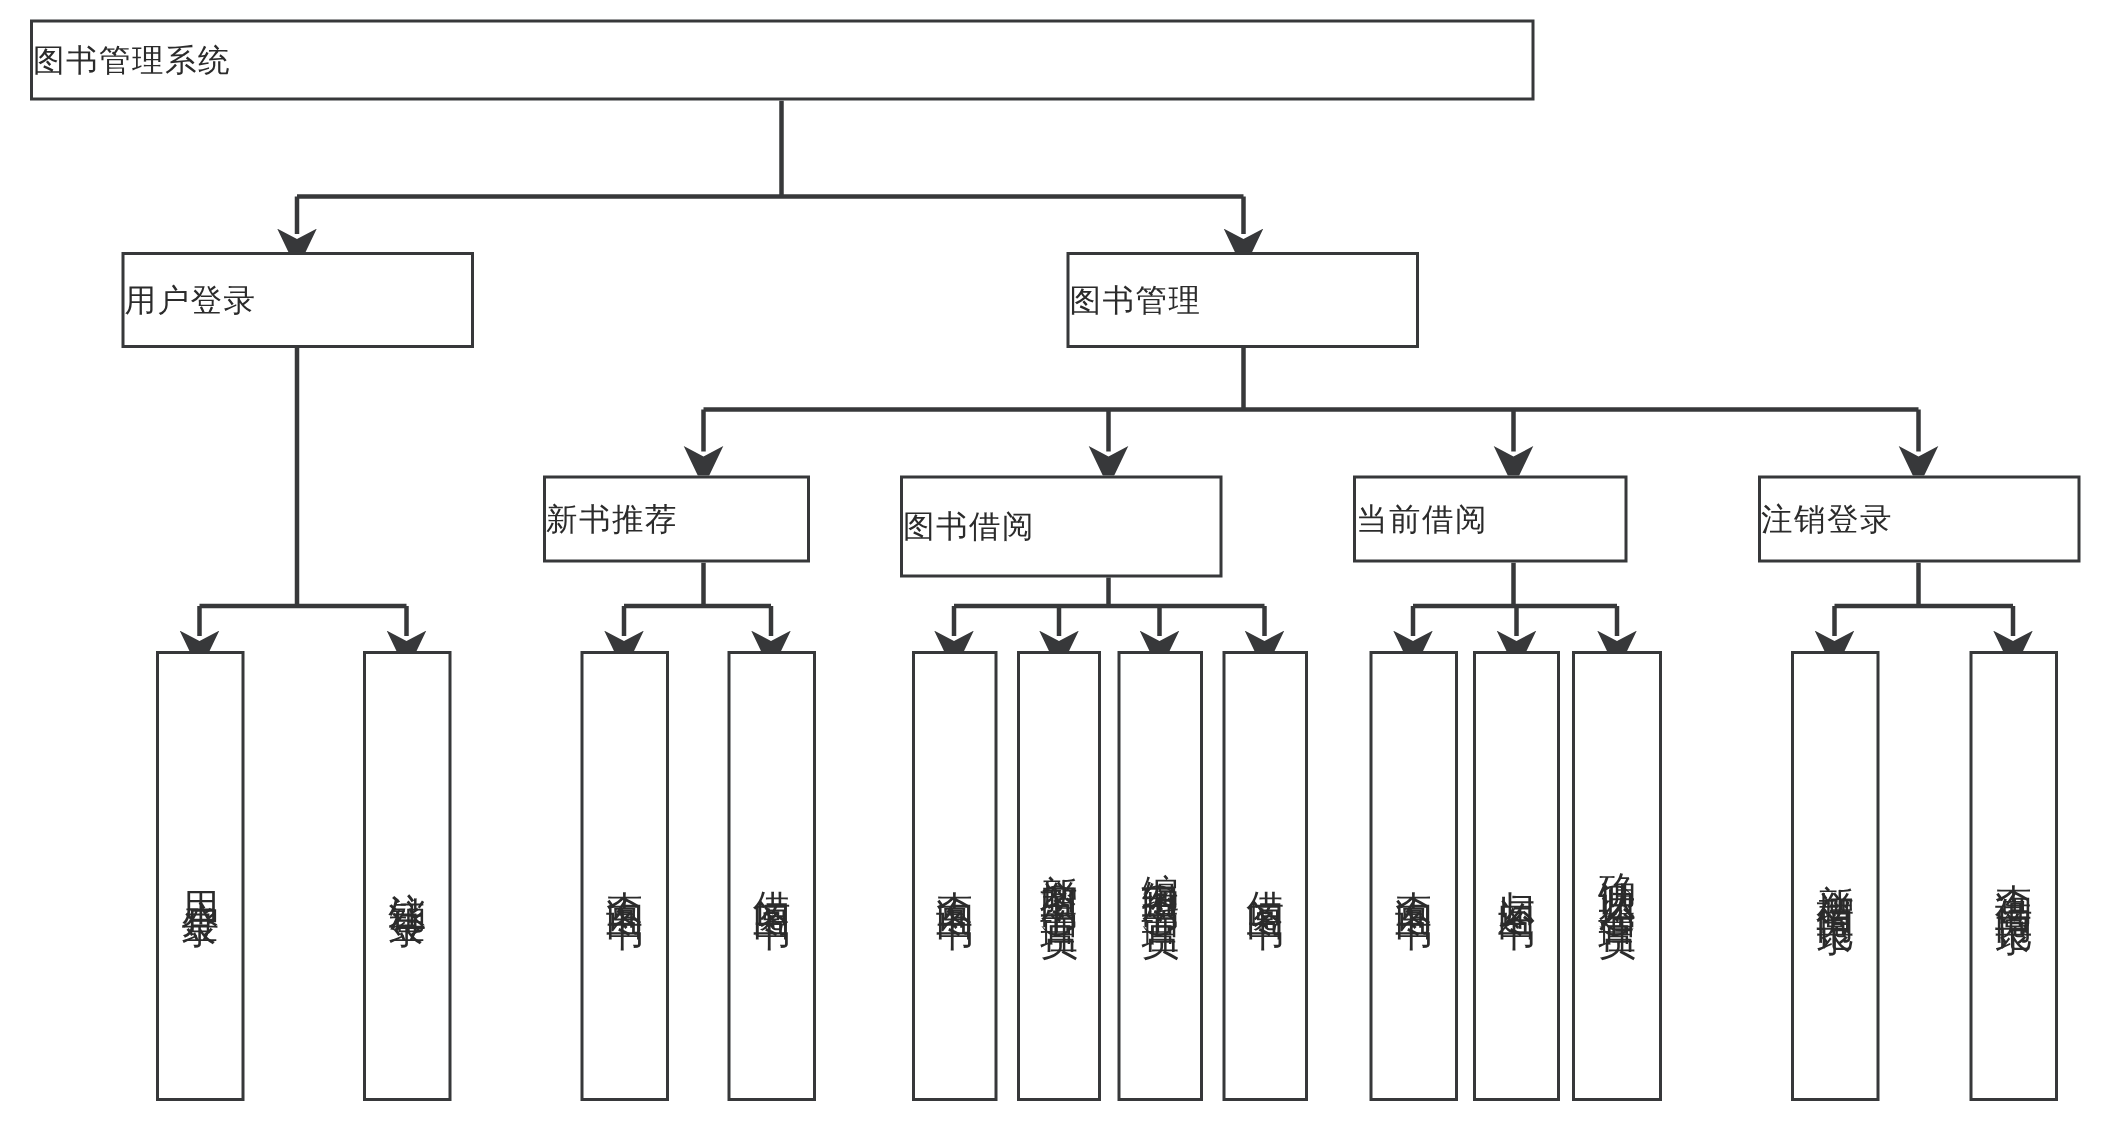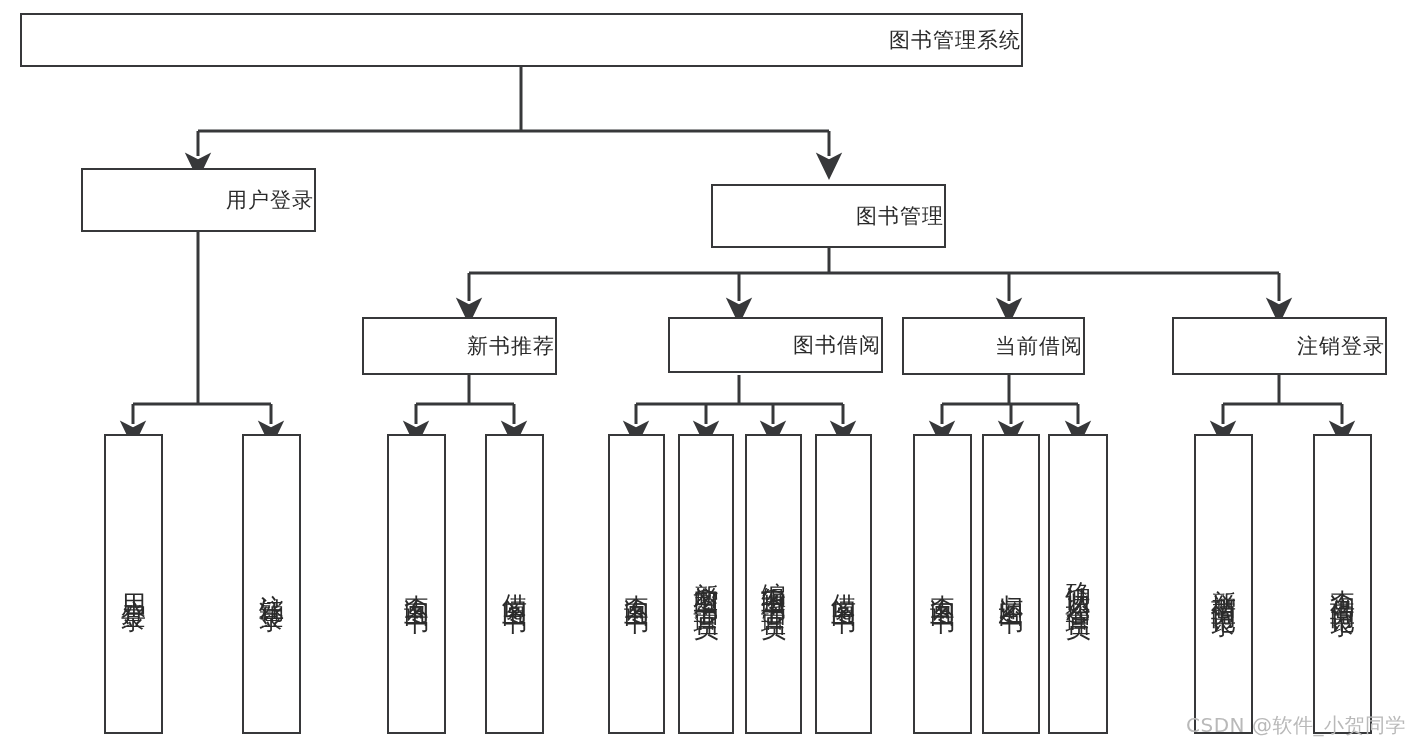--- a/index.html
+++ b/index.html
@@ -14,21 +14,21 @@
   #canvas{position:absolute;left:0;top:0;width:1405px;height:747px;}
   svg.lines{position:absolute;left:0;top:0;width:1405px;height:747px;pointer-events:none;}
 
   .node{
     position:absolute;
     box-sizing:border-box;
     background:#ffffff;
     border:2px solid #37383a;
     display:flex;
     align-items:center;
-    justify-content:flex-end;
+    justify-content:flex-start;
     color:#2b2b2b;
   }
   .node .lbl{
     display:block;
     white-space:nowrap;
     line-height:1.18;
   }
 
   
   .node.horiz .lbl{font-size:21px;letter-spacing:1px;}
@@ -116,29 +116,29 @@
   </svg>
 
   <div class="node horiz root" style="left:20px;top:13px;width:1003px;height:54px;">
     <span class="lbl">图书管理系统</span>
   </div>
 
   <div class="node horiz" style="left:81px;top:168px;width:235px;height:64px;">
     <span class="lbl">用户登录</span>
   </div>
 
-  <div class="node horiz" style="left:711px;top:184px;width:235px;height:64px;">
+  <div class="node horiz" style="left:711px;top:168px;width:235px;height:64px;">
     <span class="lbl">图书管理</span>
   </div>
 
-  <div class="node horiz" style="left:362px;top:317px;width:195px;height:58px;">
+  <div class="node horiz" style="left:362px;top:317px;width:178px;height:58px;">
     <span class="lbl">新书推荐</span>
   </div>
 
-  <div class="node horiz" style="left:668px;top:317px;width:215px;height:56px;padding-left:28px;">
+  <div class="node horiz" style="left:600px;top:317px;width:215px;height:68px;">
     <span class="lbl">图书借阅</span>
   </div>
 
   <div class="node horiz" style="left:902px;top:317px;width:183px;height:58px;">
     <span class="lbl">当前借阅</span>
   </div>
 
   <div class="node horiz" style="left:1172px;top:317px;width:215px;height:58px;">
     <span class="lbl">注销登录</span>
   </div>
@@ -188,15 +188,14 @@
   </div>
 
   <div class="node vert" style="left:1194px;top:434px;width:59px;height:300px;">
     <span class="lbl">新增借阅记录</span>
   </div>
 
   <div class="node vert" style="left:1313px;top:434px;width:59px;height:300px;">
     <span class="lbl">查询借阅记录</span>
   </div>
 
-  <div class="watermark">CSDN @软件_小贺同学</div>
 
 </div>
 
 </body></html>

